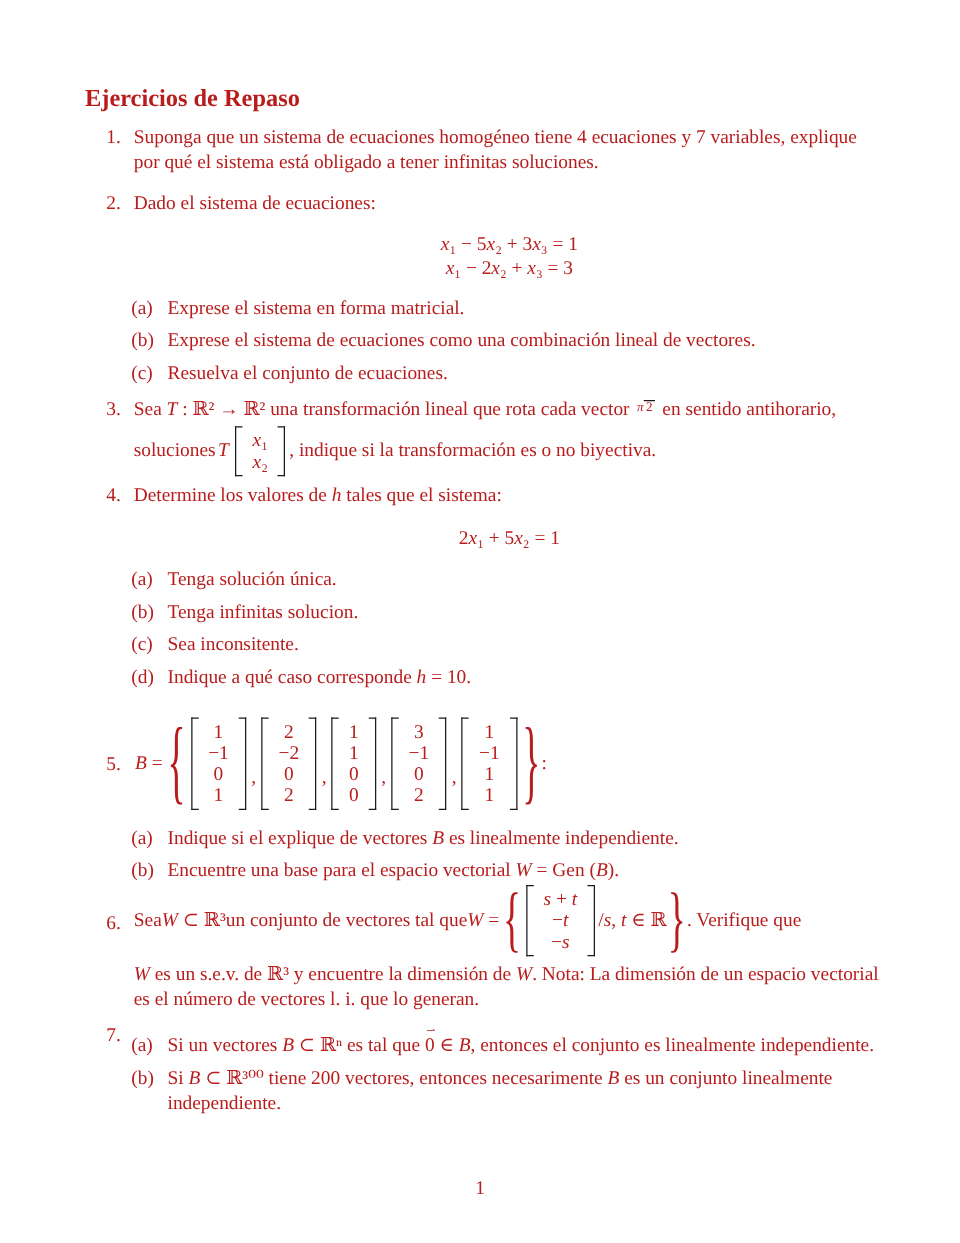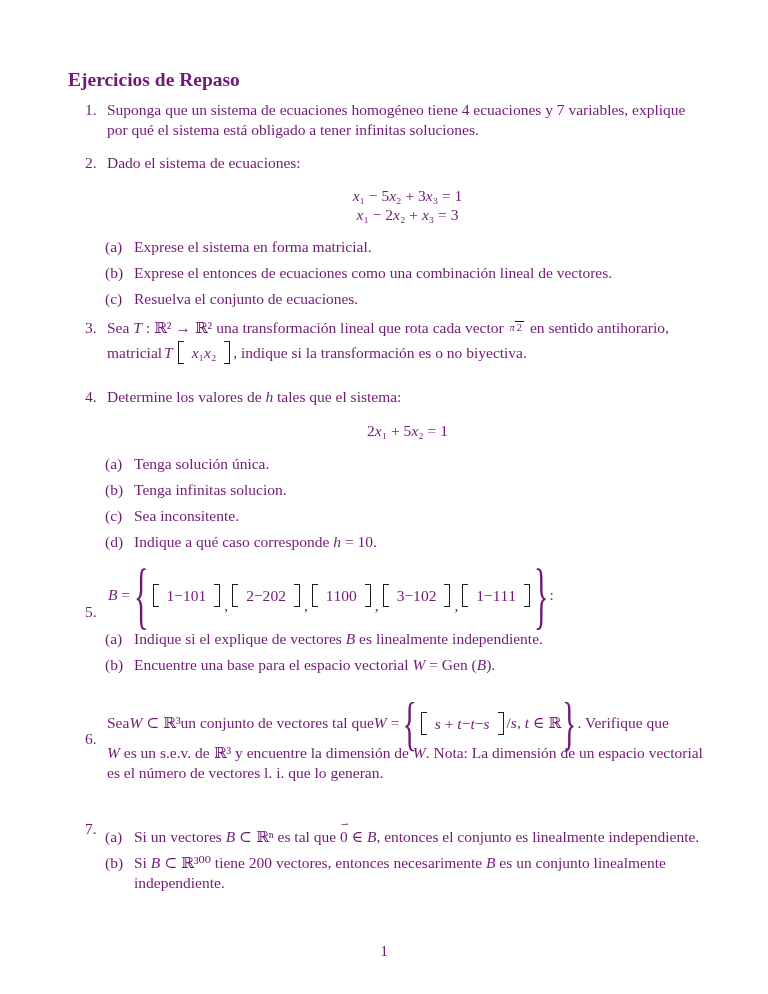--- a/index.html
+++ b/index.html
@@ -1,37 +1,37 @@
 <!DOCTYPE html>
 <html><head>
 <meta charset="utf-8">
 <style>
   html,body{margin:0;padding:0;background:#ffffff;}
-  .page{position:relative;width:768px;height:994px;background:#ffffff;color:#701a75;
+  .page{position:relative;width:768px;height:994px;background:#ffffff;color:#b91c1c;
         font-family:"Liberation Serif","DejaVu Serif",serif;font-size:15.5px;line-height:20px;
         overflow:hidden;}
   .abs{position:absolute;left:68px;width:640px;}
   .title{font-size:19.5px;font-weight:bold;line-height:24px;}
   .item{display:flex;}
   .inum{flex:none;width:32px;padding-left:17px;box-sizing:border-box;}
   .icontent{flex:1;margin-left:7px;min-width:0;}
   .sub{display:flex;margin-top:6px;}
   .slabel{flex:none;width:24px;margin-left:-2px;}
   .stext{flex:1;margin-left:5px;}
   .disp{text-align:center;line-height:19px;}
   .disp2{margin:13px 0 13px 0;}
   .disp4{margin:14px 0 14px 0;}
   i{font-style:italic;}
   .it{}
   
   .mat{display:inline-flex;align-items:stretch;vertical-align:middle;margin:0 3px;}
   .bl,.br{width:5px;flex:none;border:1px solid #1b1b1b;}
   .bl{border-right:none;}
   .br{border-left:none;}
-  .cells{display:flex;flex-direction:row;justify-content:center;
+  .cells{display:flex;flex-direction:column;justify-content:center;
          padding:3px 8px;text-align:center;line-height:17px;}
   
   .brace{display:inline-block;font-size:30px;line-height:30px;font-weight:normal;margin:0 1px;}
   .brace5{transform:scaleY(2.5);}
   .brace6{transform:scaleY(1.95);}
   
   .frac{display:inline-block;vertical-align:middle;text-align:center;
         font-size:10.5px;line-height:11px;margin:0 2px;position:relative;top:-2px;}
   .frac .den{border-top:1px solid #1b1b1b;padding:0 2px;}
   
@@ -65,37 +65,37 @@
       <div class="disp disp2">
         <div><i>x</i>₁ − 5<i>x</i>₂ + 3<i>x</i>₃ = 1</div>
         <div><i>x</i>₁ − 2<i>x</i>₂ + <i>x</i>₃ = 3</div>
       </div>
       <div class="sub">
         <span class="slabel">(a)</span>
         <span class="stext">Exprese el sistema en forma matricial.</span>
       </div>
       <div class="sub">
         <span class="slabel">(b)</span>
-        <span class="stext">Exprese el entonces de ecuaciones como una combinación lineal de vectores.</span>
+        <span class="stext">Exprese el sistema de ecuaciones como una combinación lineal de vectores.</span>
       </div>
       <div class="sub">
         <span class="slabel">(c)</span>
         <span class="stext">Resuelva el conjunto de ecuaciones.</span>
       </div>
     </div>
   </div>
 
   <div class="abs item" style="top:318px;">
     <span class="inum">3.</span>
     <div class="icontent">
       <div class="i3l1">
         <span>Sea </span><span><i>T</i> : ℝ² → ℝ²</span><span> una transformación lineal que rota cada vector </span><span class="frac"><span class="num"><i>π</i></span><span class="den">2</span></span><span> en sentido antihorario,</span>
       </div>
       <div class="i3l2">
-        <span>matricial </span>
+        <span>soluciones </span>
         <span style="margin:0 2px;"><i>T</i></span>
         <span class="mat">
           <span class="bl"></span>
           <span class="cells">
             <span><i>x</i>₁</span>
             <span><i>x</i>₂</span>
           </span>
           <span class="br"></span>
         </span>
         <span> , indique si la transformación es o no biyectiva.</span>

